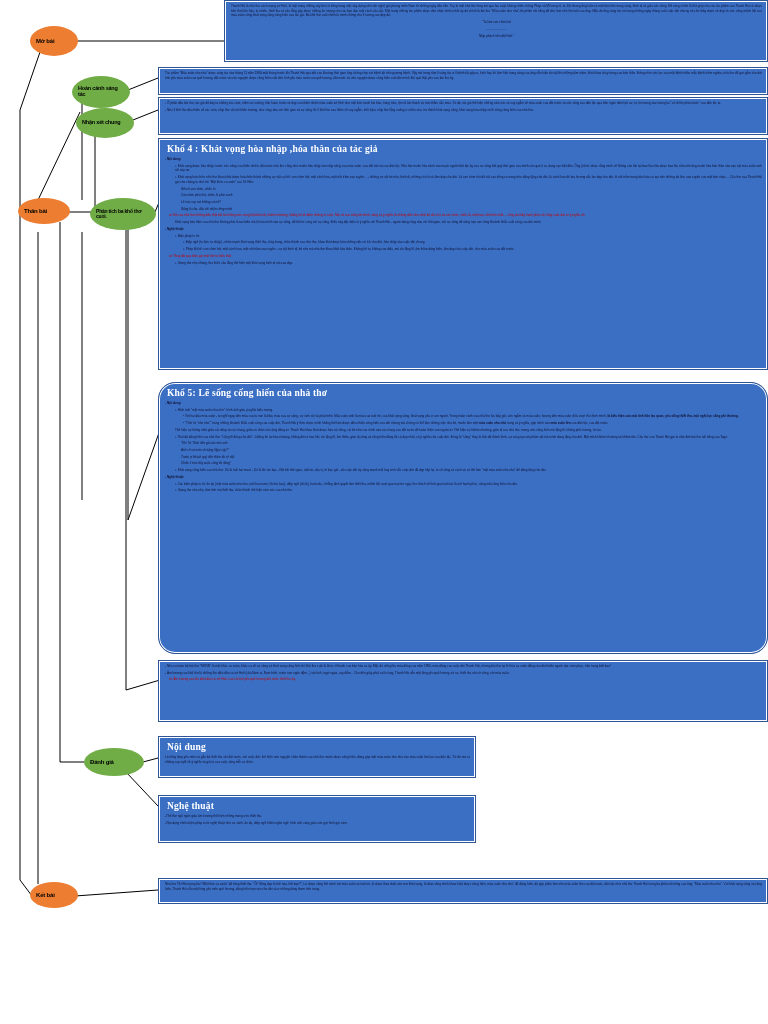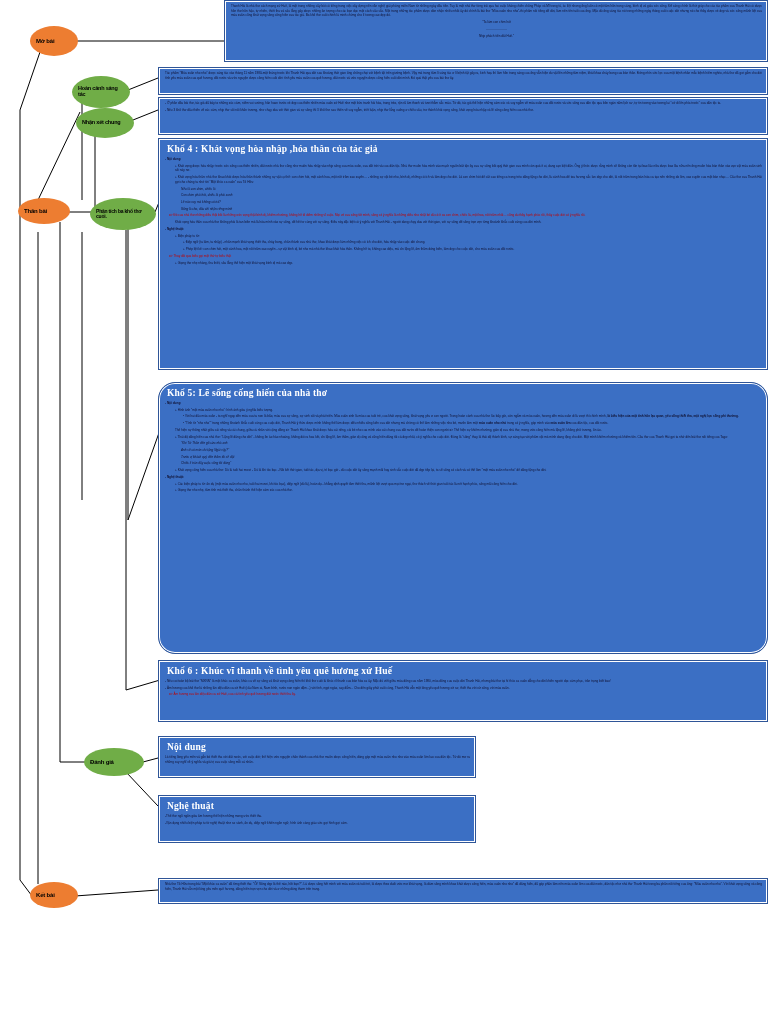--- a/index.html
+++ b/index.html
@@ -196,21 +196,20 @@
         <p class="verse">Trước vị khách quý đến thăm tôi sẽ đặt</p>
         <p class="verse">Chiếc li tràn đầy cuộc sống tôi đáng"</p>
         <p class="ind1">+ Khát vọng cống hiến của nhà thơ: Dù là tuổi hai mươi - Dù là khi tóc bạc - Nối kết thời gian, tuổi tác, địa vị, trí bạc giờ - dù cuộc đời ấy sống mạnh mãi hay sinh sắc cuộc đời đã đẹp tiếp lại, ta sẽ sống có cách và có thể làm "một mùa xuân nho nhỏ" để dâng tặng cho đời.</p>
         <p class="lbl">- Nghệ thuật:</p>
         <p class="ind1">+ Các biện pháp tu từ: ẩn dụ (một mùa xuân nho nhỏ, tuổi hai mươi, khi tóc bạc), điệp ngữ (dù là), hoán dụ - khẳng định quyết tâm thiết tha, mãnh liệt vượt qua mọi trở ngại, thử thách về thời gian tuổi tác là nét hạnh phúc, sống mãi cống hiến cho đời.</p>
         <p class="ind1">+ Giọng thơ nhỏ nhẹ, tâm tình mà thiết tha, chân thành thể hiện cảm xúc của nhà thơ.</p>
       </div>
   </div>
 
   <div class="panel" style="left:158px; top:660px; width:610px; height:62px;">
-    <div class="ptitle">Khổ 6 : Khúc vĩ thanh về tình yêu quê hương xứ Huế</div>
     <div>
         <p>- Nếu coi toàn bộ bài thơ "MXNN" là một khúc ca xuân, khúc ca về sự sống và khát vọng cống hiến thì khổ thơ cuối là khúc vĩ thanh của bản hòa ca ấy. Mặc dù viết giữa mùa đông của năm 1980, mùa đông của cuộc đời Thanh Hải, nhưng bài thơ tại hí thúc ca xuân đằng cho đời khiến người đọc cảm phục, trân trọng biết bao!</p>
         <p>- Âm hưởng của khổ thơ là những làn điệu dân ca xứ Huế (câu Nam ai, Nam bình, nước non ngàn dặm...) với tình, ngọt ngào, say đắm... Cho đến giây phút cuối cùng, Thanh Hải vẫn một lòng yêu quê hương xứ sở, thiết tha với xứ sống, với mùa xuân.</p>
         <p class="red">=&gt; Âm hưởng của làn điệu dân ca xứ Huế, của cả tình yêu quê hương đất nước thiết tha ấy.</p>
       </div>
   </div>
 
   <div class="panel" style="left:158px; top:736px; width:318px; height:42px;">
     <div class="ptitle">Nội dung</div>
     <p>Là tiếng lòng yêu mến và gắn bó thiết tha với đất nước, với cuộc đời; thể hiện ước nguyện chân thành của nhà thơ muốn được cống hiến, đóng góp một mùa xuân nho nhỏ vào mùa xuân lớn lao của dân tộc. Từ đó mở ra những suy nghĩ về ý nghĩa và giá trị của cuộc sống mỗi cá nhân.</p>

